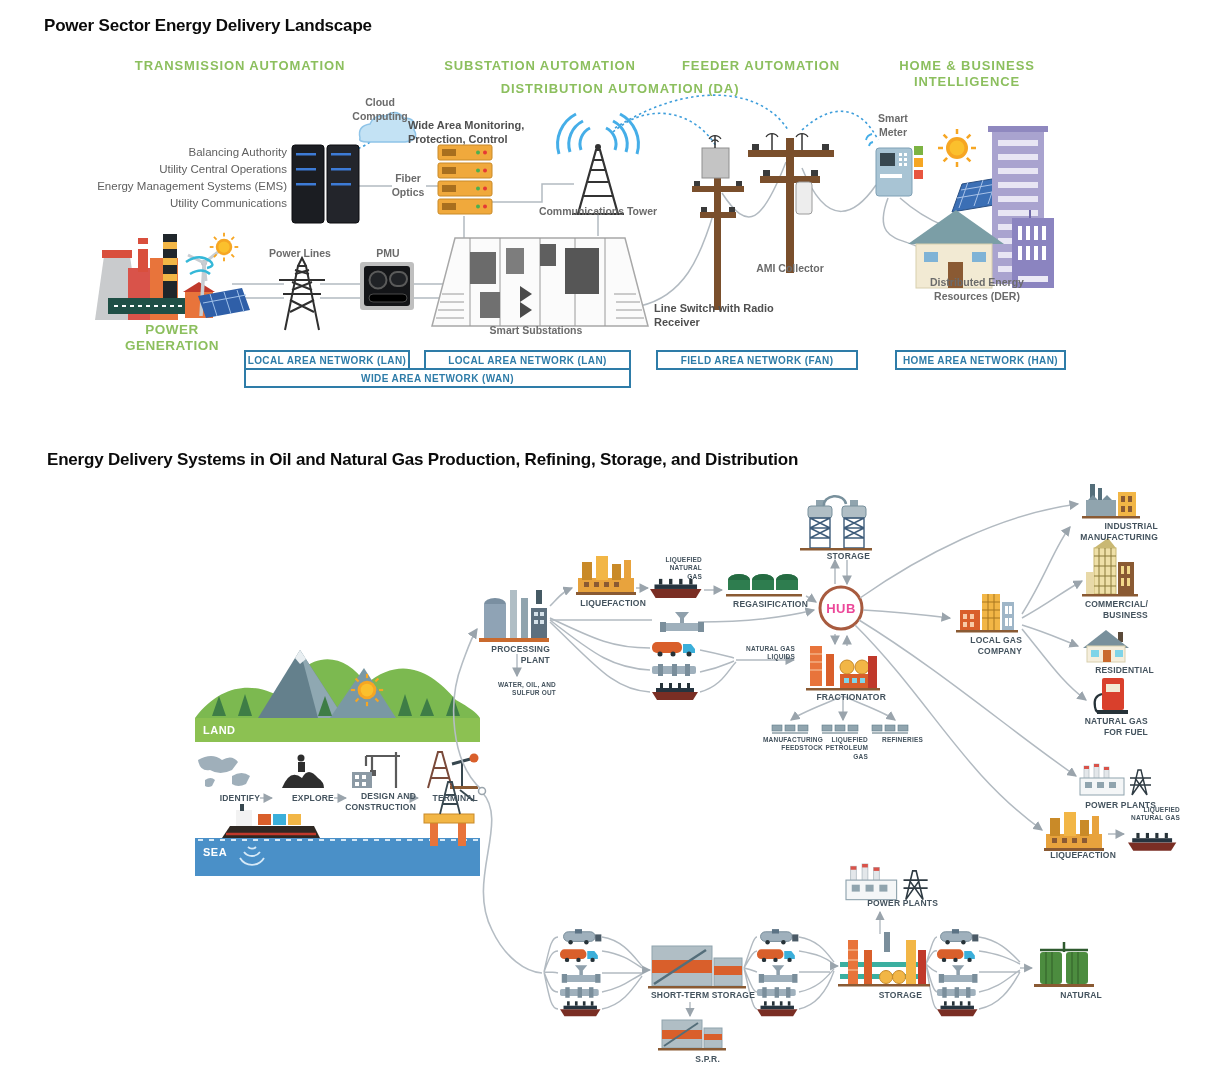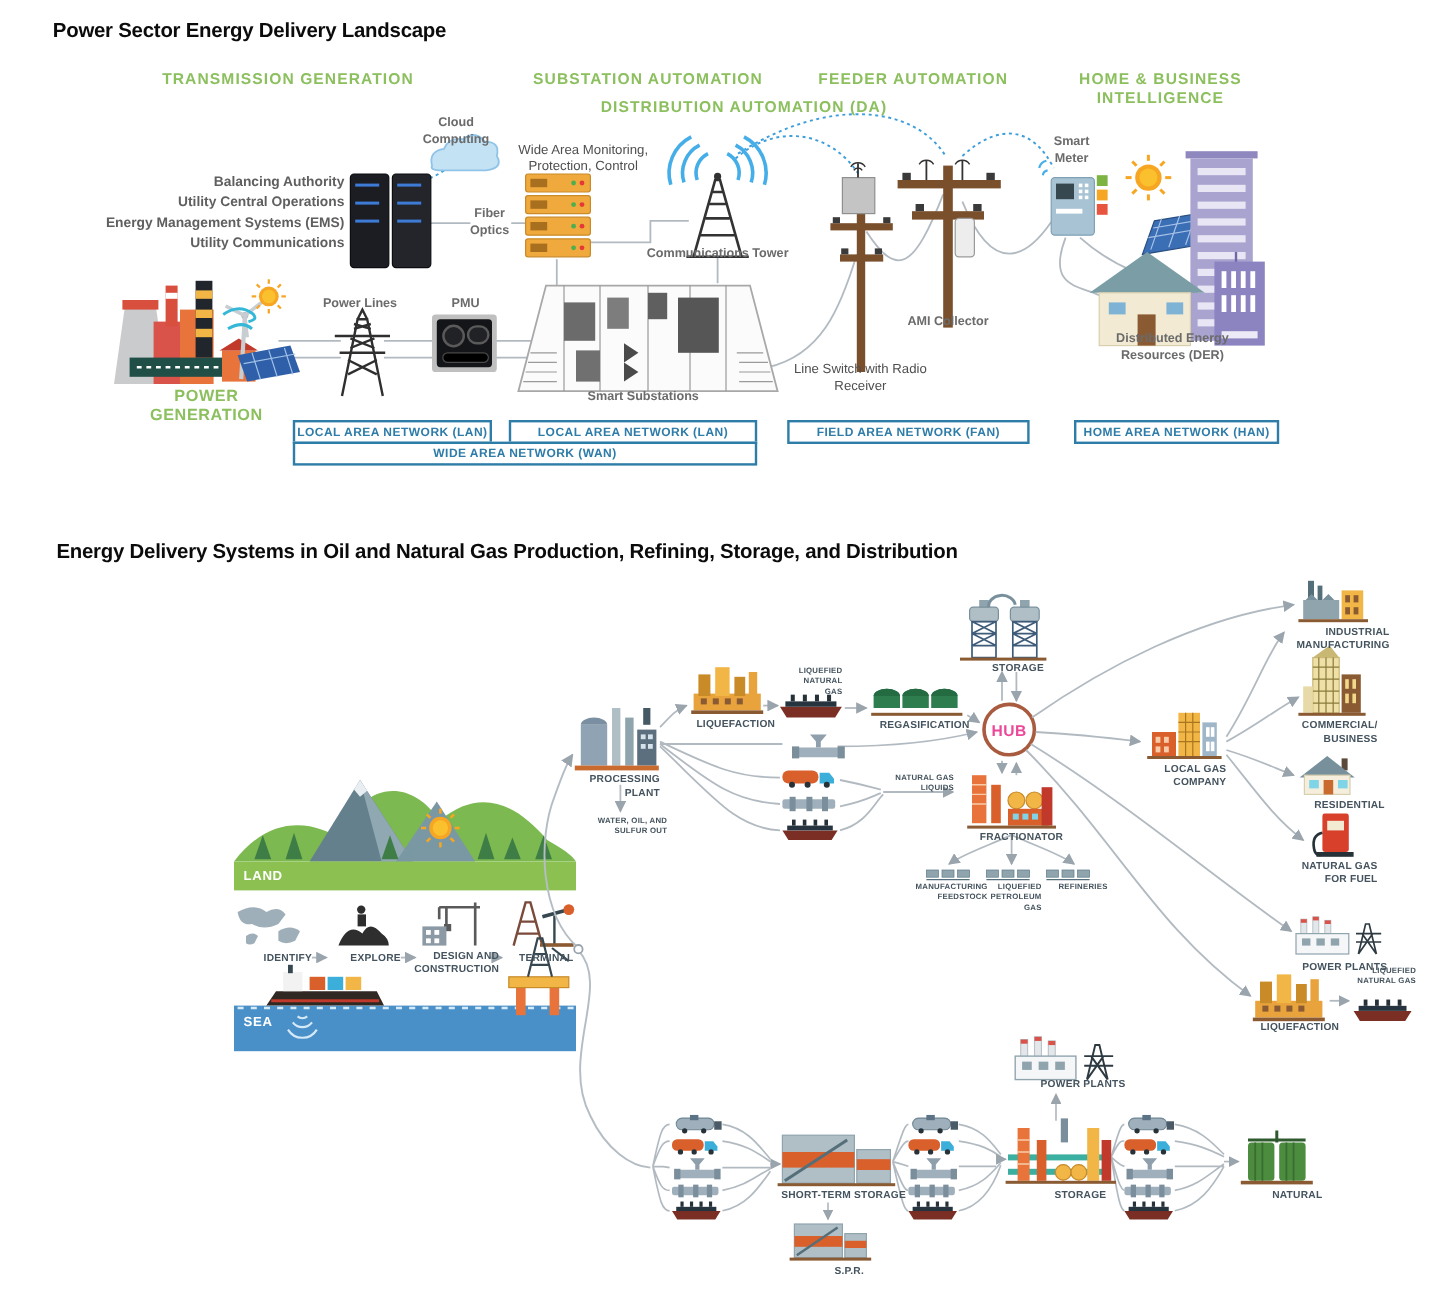--- a/index.html
+++ b/index.html
@@ -2,22 +2,22 @@
 <html><head>
 <meta charset="utf-8">
 <style>
   html,body{margin:0;padding:0;}
   body{width:1210px;height:1092px;background:#fff;position:relative;overflow:hidden;
        font-family:"Liberation Sans",sans-serif;}
   .abs{position:absolute;}
   .t1{font-size:17px;font-weight:bold;color:#0b0b0b;letter-spacing:-0.2px;white-space:nowrap;}
   .gh{color:#8CBF5E;font-weight:bold;font-size:13px;letter-spacing:0.9px;text-align:center;line-height:1.25;}
   .gl{color:#6b6b6b;font-weight:bold;font-size:10.5px;line-height:1.3;text-align:center;}
-  .gl2{color:#4f4f4f;font-weight:normal;font-size:11px;line-height:1.3;text-align:center;}
-  .gr{color:#5f5f5f;font-weight:bold;font-size:11.5px;text-align:right;white-space:nowrap;}
+  .gl2{color:#4f4f4f;font-weight:bold;font-size:11px;line-height:1.3;text-align:left;}
+  .gr{color:#5f5f5f;font-weight:normal;font-size:11.5px;text-align:right;white-space:nowrap;}
   .net{border:2px solid #2E7CA8;color:#2E7CA8;background:#fff;font-weight:bold;font-size:10px;
        letter-spacing:0.4px;display:flex;align-items:center;justify-content:center;box-sizing:border-box;}
   .green-big{color:#8CBF5E;font-weight:bold;font-size:13.5px;text-align:center;letter-spacing:0.5px;line-height:1.15;}
   .ol{color:#44535E;font-weight:bold;font-size:8.5px;line-height:1.25;text-align:right;letter-spacing:0.2px;}
   .ot{font-size:6.5px;line-height:1.3;}
   .white-tag{color:#fff;font-weight:bold;font-size:11px;letter-spacing:0.5px;text-align:center;}
   .hubtxt{color:#ec4899;font-weight:bold;font-size:13px;letter-spacing:0.5px;text-align:center;}
 </style>
 </head>
 <body>
@@ -641,21 +641,21 @@
       <path d="M1040,950 h48 M1064,942 v10" stroke="#2E5A2E" stroke-width="2.5" fill="none"></path>
       <rect x="1040" y="952" width="22" height="32" rx="3" fill="#4C8C3F"></rect>
       <rect x="1066" y="952" width="22" height="32" rx="3" fill="#4C8C3F"></rect>
       <path d="M1046,952 v32 M1052,952 v32 M1072,952 v32 M1078,952 v32" stroke="#3A6E30" stroke-width="1.5"></path>
       <rect x="1034" y="984" width="60" height="3" fill="#8A5A33"></rect>
     </g>
   </g>
 </svg>
 
 <div class="abs t1" style="left:44px;top:16px">Power Sector Energy Delivery Landscape</div>
-<div class="abs gh" style="left:115px;top:58px;width:250px">TRANSMISSION  GENERATION</div>
+<div class="abs gh" style="left:115px;top:58px;width:250px">TRANSMISSION  AUTOMATION</div>
 <div class="abs gh" style="left:430px;top:58px;width:220px">SUBSTATION  AUTOMATION</div>
 <div class="abs gh" style="left:490px;top:81px;width:260px">DISTRIBUTION  AUTOMATION  (DA)</div>
 <div class="abs gh" style="left:656px;top:58px;width:210px">FEEDER  AUTOMATION</div>
 <div class="abs gh" style="left:882px;top:58px;width:170px">HOME  &amp;  BUSINESS</div>
 <div class="abs gh" style="left:882px;top:74px;width:170px">INTELLIGENCE</div>
 <div class="abs gl" style="left:344px;top:96px;width:72px">Cloud Computing</div>
 <div class="abs gr" style="left:40px;top:146px;width:247px">Balancing Authority</div>
 <div class="abs gr" style="left:40px;top:163px;width:247px">Utility Central Operations</div>
 <div class="abs gr" style="left:40px;top:180px;width:247px">Energy Management Systems (EMS)</div>
 <div class="abs gr" style="left:40px;top:197px;width:247px">Utility Communications</div>

